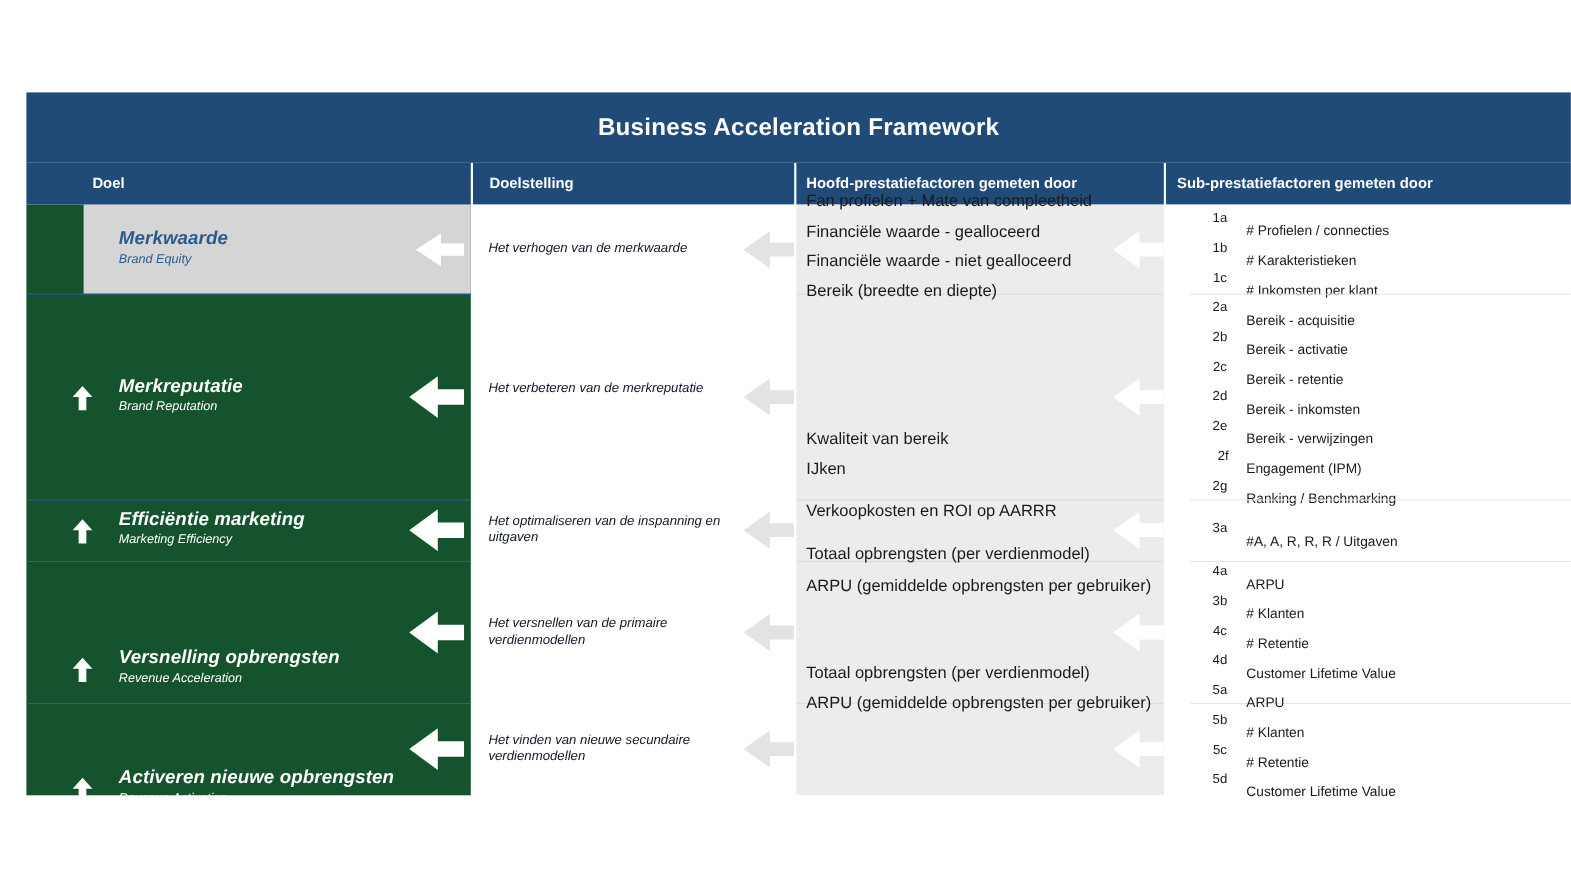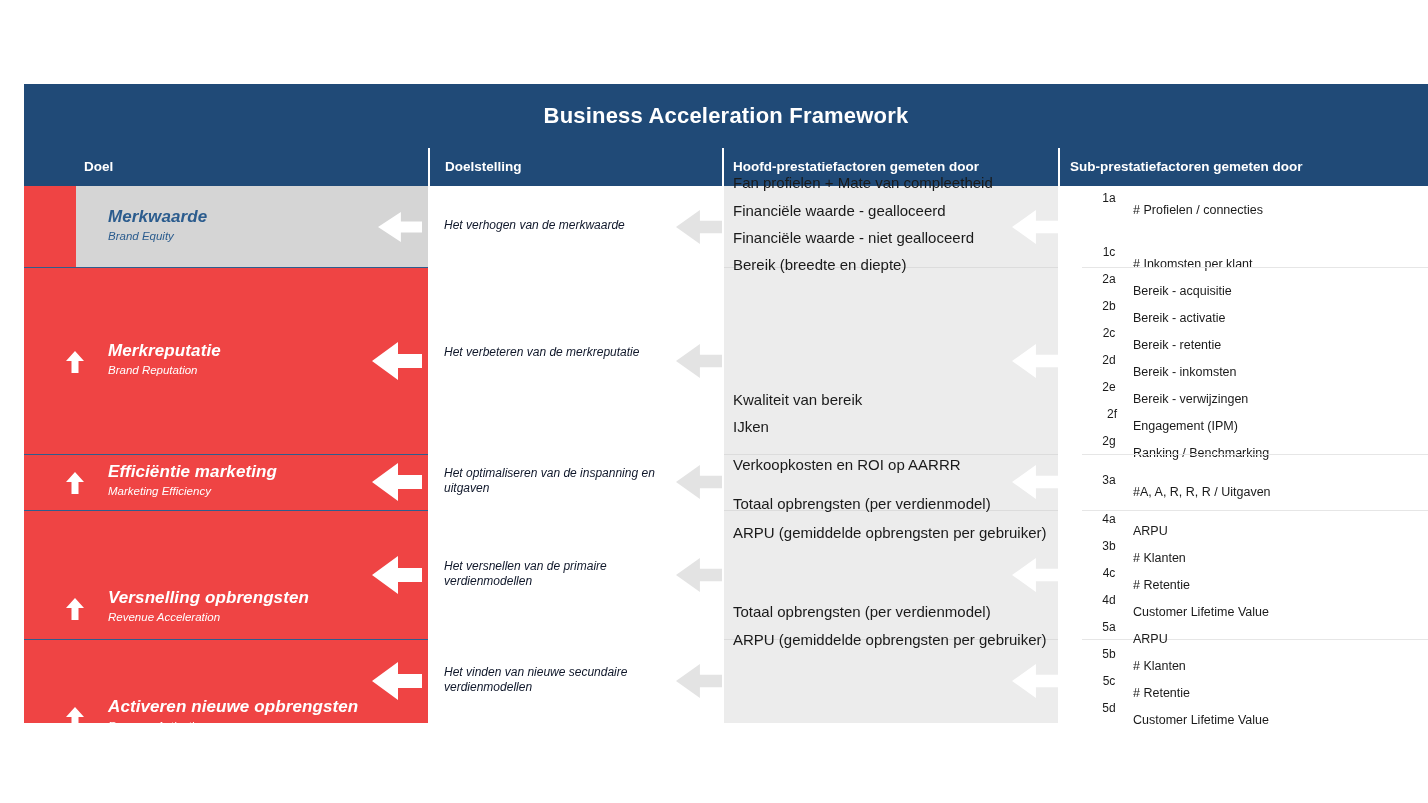--- a/index.html
+++ b/index.html
@@ -49,21 +49,21 @@
   .head-c2 .lbl{position:absolute;left:9px;top:0;}
   .head-c3{left:1036px;width:368px;}
   .head-c3 .lbl{position:absolute;left:10px;top:0;}
 
   
   .body-area{position:absolute;left:0;top:102px;width:1404px;height:537px;}
 
   
   .col-doel{
     position:absolute;left:0;top:0;width:404px;height:537px;
-    background:#ef4444;
+    background:#14532d;
   }
   .doel-block{
     position:absolute;left:0;width:404px;
     box-sizing:border-box;
   }
   .doel-block.highlight{background:#d5d5d5;left:52px;width:352px;}
   .up-arrow{
     position:absolute;left:38px;
     width:26px;height:26px;
     display:flex;align-items:center;justify-content:center;
@@ -291,20 +291,24 @@
           <div class="hf-item" style="top: 445px;">ARPU (gemiddelde opbrengsten per gebruiker)</div>
           <span class="arrow-white" style="left: 288px; top: 478px;"><svg width="46" height="34" viewBox="0 0 46 34">
               <path d="M0 17 L23.92 0 L23.92 10.71 L46 10.71 L46 23.290000000000003 L23.92 23.290000000000003 L23.92 34 Z" fill="#ffffff"></path>
             </svg></span>
         </div>
       <div class="col-sub" id="col-sub">
           <div class="sb-item" style="top: 5px;">
             <span class="sb-code">1a</span>
             <span class="sb-label"># Profielen / connecties</span>
           </div>
+          <div class="sb-item" style="top: 32px;">
+            <span class="sb-code">1b</span>
+            <span class="sb-label"># Karakteristieken</span>
+          </div>
           <div class="sb-item" style="top: 59px;">
             <span class="sb-code">1c</span>
             <span class="sb-label"># Inkomsten per klant</span>
           </div>
           <div class="sub-line" style="top: 81px;"></div>
           <div class="sb-item" style="top: 86px;">
             <span class="sb-code">2a</span>
             <span class="sb-label">Bereik - acquisitie</span>
           </div>
           <div class="sb-item" style="top: 113px;">

